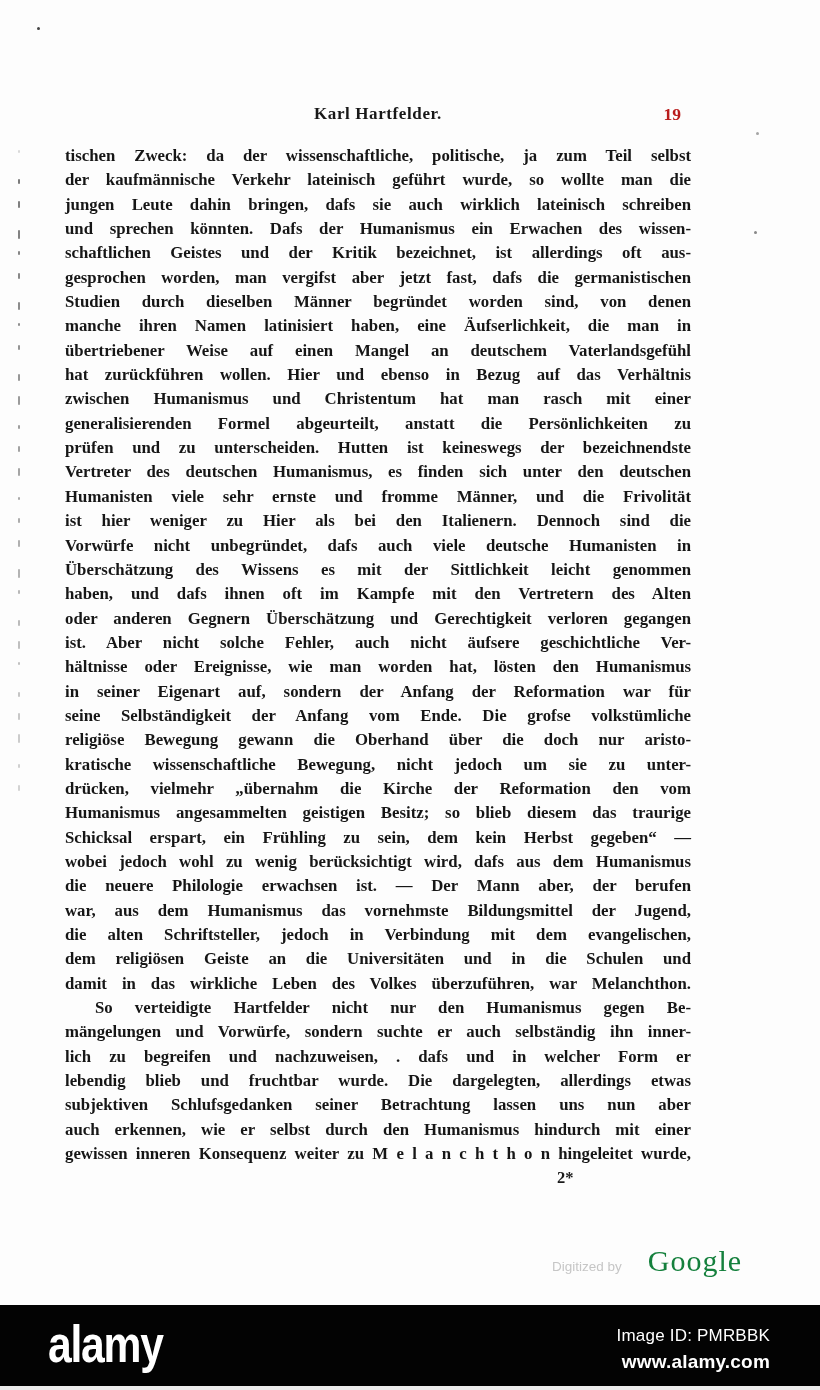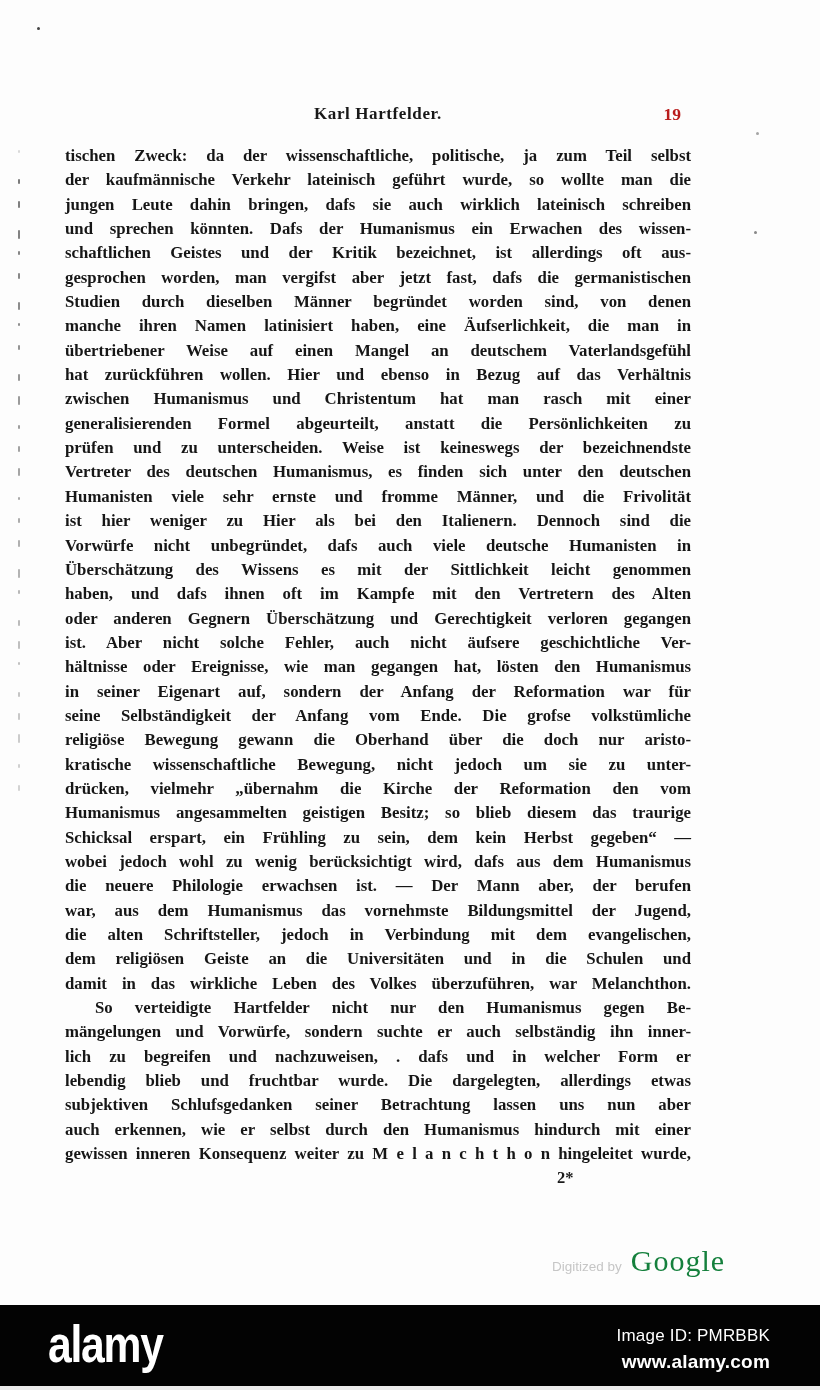--- a/index.html
+++ b/index.html
@@ -35,21 +35,21 @@
     text-align:left;
   }
 
   
   .margin-artifacts{position:absolute;left:18px;top:150px;width:6px;}
   .mmark{position:absolute;left:0;width:2px;background:#4a4a4a;border-radius:1px;}
   .speck{position:absolute;border-radius:50%;}
 
   
   .google-wm{
-    position:absolute;left:552px;top:1244px;display:flex;align-items:baseline;gap:9px;
+    position:absolute;left:552px;top:1244px;display:flex;align-items:baseline;gap:26px;
   }
   .gw-prefix{font-family:"Liberation Sans",sans-serif;font-size:13.5px;color:#c6c6c6;}
   .gw-logo{font-family:"Liberation Serif",serif;font-size:30px;color:#15803d;letter-spacing:1px;}
 
   
   .alamy-bar{position:absolute;left:0;right:0;top:1305px;height:81px;background:#030303;}
   .alamy-logo{
     position:absolute;left:48px;top:50%;
     transform:translateY(-54%) scaleX(0.82);transform-origin:left center;
     font-family:"Liberation Sans","DejaVu Sans",sans-serif;font-weight:bold;
@@ -80,30 +80,30 @@
         <div class="bline">jungen Leute dahin bringen, dafs sie auch wirklich lateinisch schreiben</div>
         <div class="bline">und sprechen könnten. Dafs der Humanismus ein Erwachen des wissen-</div>
         <div class="bline">schaftlichen Geistes und der Kritik bezeichnet, ist allerdings oft aus-</div>
         <div class="bline">gesprochen worden, man vergifst aber jetzt fast, dafs die germanistischen</div>
         <div class="bline">Studien durch dieselben Männer begründet worden sind, von denen</div>
         <div class="bline">manche ihren Namen latinisiert haben, eine Äufserlichkeit, die man in</div>
         <div class="bline">übertriebener Weise auf einen Mangel an deutschem Vaterlandsgefühl</div>
         <div class="bline">hat zurückführen wollen. Hier und ebenso in Bezug auf das Verhältnis</div>
         <div class="bline">zwischen Humanismus und Christentum hat man rasch mit einer</div>
         <div class="bline">generalisierenden Formel abgeurteilt, anstatt die Persönlichkeiten zu</div>
-        <div class="bline">prüfen und zu unterscheiden. Weise ist keineswegs der bezeichnendste</div>
+        <div class="bline">prüfen und zu unterscheiden. Hutten ist keineswegs der bezeichnendste</div>
         <div class="bline">Vertreter des deutschen Humanismus, es finden sich unter den deutschen</div>
         <div class="bline">Humanisten viele sehr ernste und fromme Männer, und die Frivolität</div>
         <div class="bline">ist hier weniger zu Hier als bei den Italienern. Dennoch sind die</div>
         <div class="bline">Vorwürfe nicht unbegründet, dafs auch viele deutsche Humanisten in</div>
         <div class="bline">Überschätzung des Wissens es mit der Sittlichkeit leicht genommen</div>
         <div class="bline">haben, und dafs ihnen oft im Kampfe mit den Vertretern des Alten</div>
         <div class="bline">oder anderen Gegnern Überschätzung und Gerechtigkeit verloren gegangen</div>
         <div class="bline">ist.  Aber nicht solche Fehler, auch nicht äufsere geschichtliche Ver-</div>
-        <div class="bline">hältnisse oder Ereignisse, wie man gegangen hat, lösten den Humanismus</div>
+        <div class="bline">hältnisse oder Ereignisse, wie man worden hat, lösten den Humanismus</div>
         <div class="bline">in seiner Eigenart auf, sondern der Anfang der Reformation war für</div>
         <div class="bline">seine Selbständigkeit der Anfang vom Ende.  Die grofse volkstümliche</div>
         <div class="bline">religiöse Bewegung gewann die Oberhand über die doch nur aristo-</div>
         <div class="bline">kratische wissenschaftliche Bewegung, nicht jedoch um sie zu unter-</div>
         <div class="bline">drücken, vielmehr „übernahm die Kirche der Reformation den vom</div>
         <div class="bline">Humanismus angesammelten geistigen Besitz; so blieb diesem das traurige</div>
         <div class="bline">Schicksal erspart, ein Frühling zu sein, dem kein Herbst gegeben“ —</div>
         <div class="bline">wobei jedoch wohl zu wenig berücksichtigt wird, dafs aus dem Humanismus</div>
         <div class="bline">die neuere Philologie erwachsen ist. — Der Mann aber, der berufen</div>
         <div class="bline">war, aus dem Humanismus das vornehmste Bildungsmittel der Jugend,</div>

